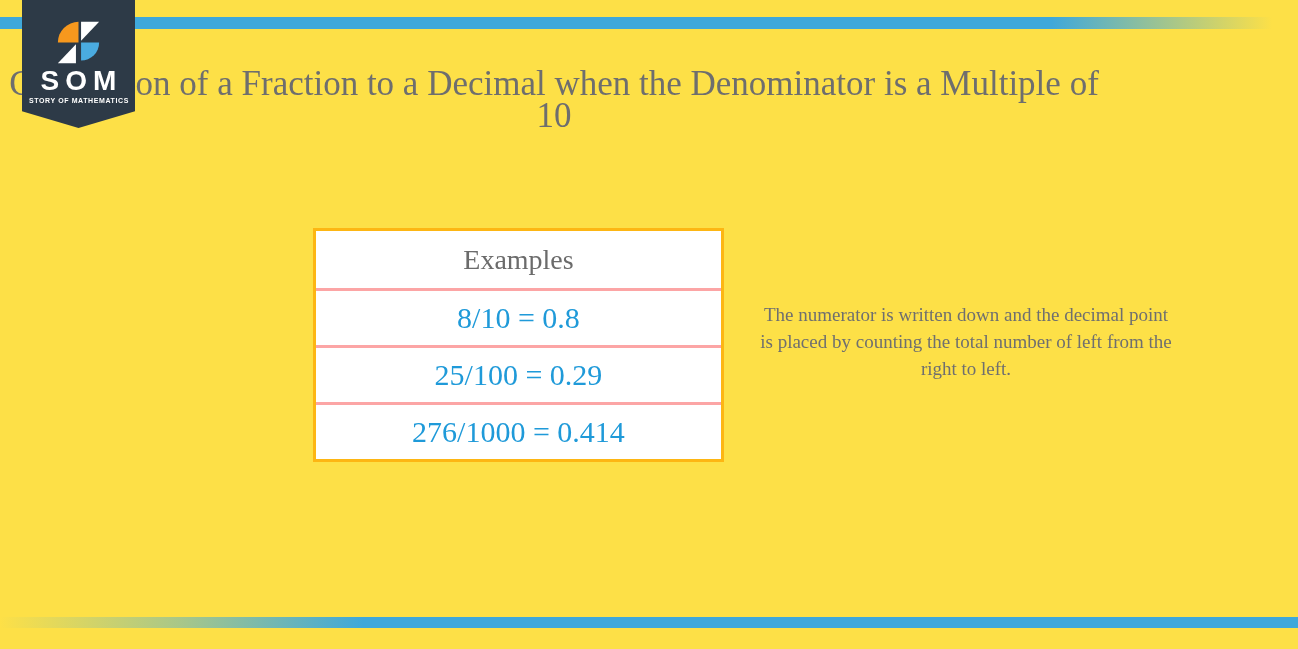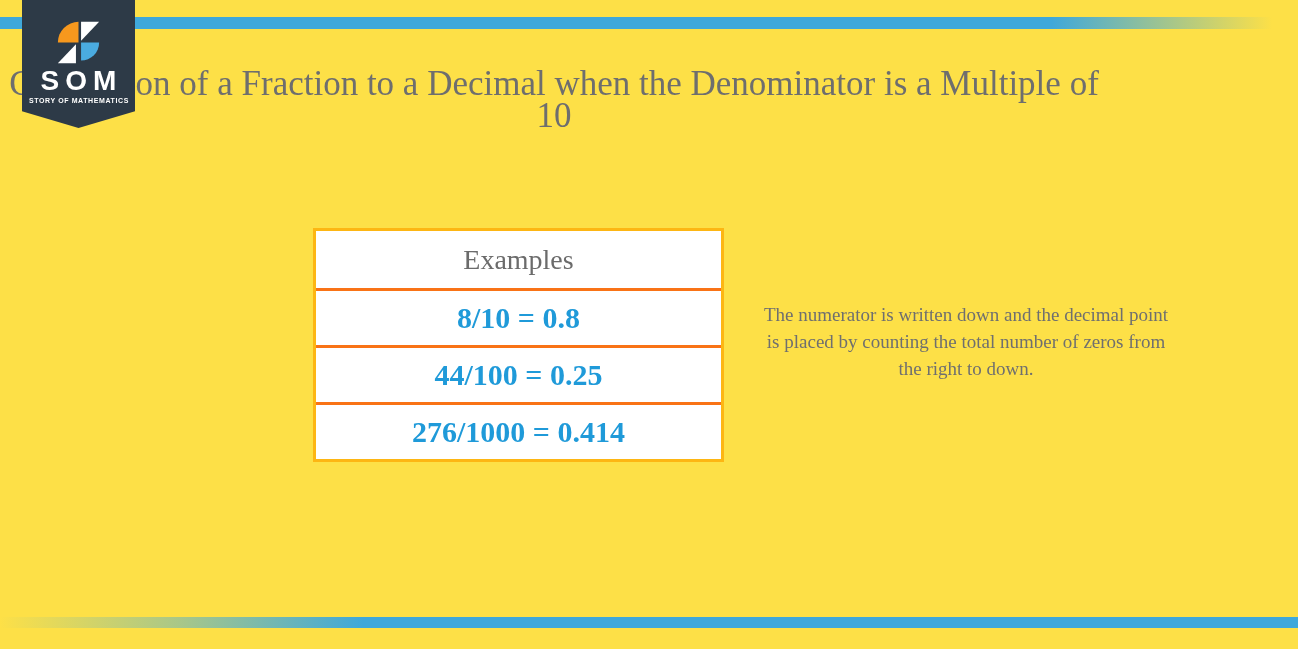--- a/index.html
+++ b/index.html
@@ -40,21 +40,21 @@
     position:absolute; left:0; top:68px; width:1108px;
     text-align:center; color:#6E6E6E; font-size:35px; line-height:32px;
   }
   .examples-table {
     position:absolute; left:313px; top:228px; width:411px;
     border:3px solid #FDB613; background:#ffffff;
   }
   .t-row {
     height:57px; display:flex; align-items:center; justify-content:center;
   }
-  .t-row + .t-row { border-top:3px solid #f97316;font-weight:bold; }
+  .t-row + .t-row { border-top:3px solid #fca5a5; }
   .t-row.head { color:#6B6B6B; font-size:28px; }
   .t-row.data { color:#1F9AD9; font-size:30px; }
   .note {
     position:absolute; left:760px; top:301px; width:412px;
     text-align:center; color:#6F6F6F; font-size:19px; line-height:27px;
   }
 </style>
 </head>
 <body>
 
@@ -71,21 +71,21 @@
     </svg>
     <div class="brand">SOM</div>
     <div class="tagline">STORY OF MATHEMATICS</div>
   </div>
 
   <div class="page-title">Conversion of a Fraction to a Decimal when the Denominator is a Multiple of 10</div>
 
   <div class="examples-table">
     <div class="t-row head">Examples</div>
     <div class="t-row data">8/10 = 0.8</div>
-    <div class="t-row data">44/100 = 0.25</div>
+    <div class="t-row data">25/100 = 0.29</div>
     <div class="t-row data">276/1000 = 0.414</div>
   </div>
 
-  <div class="note">The numerator is written down and the decimal point is placed by counting the total number of zeros from the right to down.</div>
+  <div class="note">The numerator is written down and the decimal point is placed by counting the total number of left from the right to left.</div>
 
   <div class="bottom-stripe"></div>
 
 </div>
 
 </body></html>

